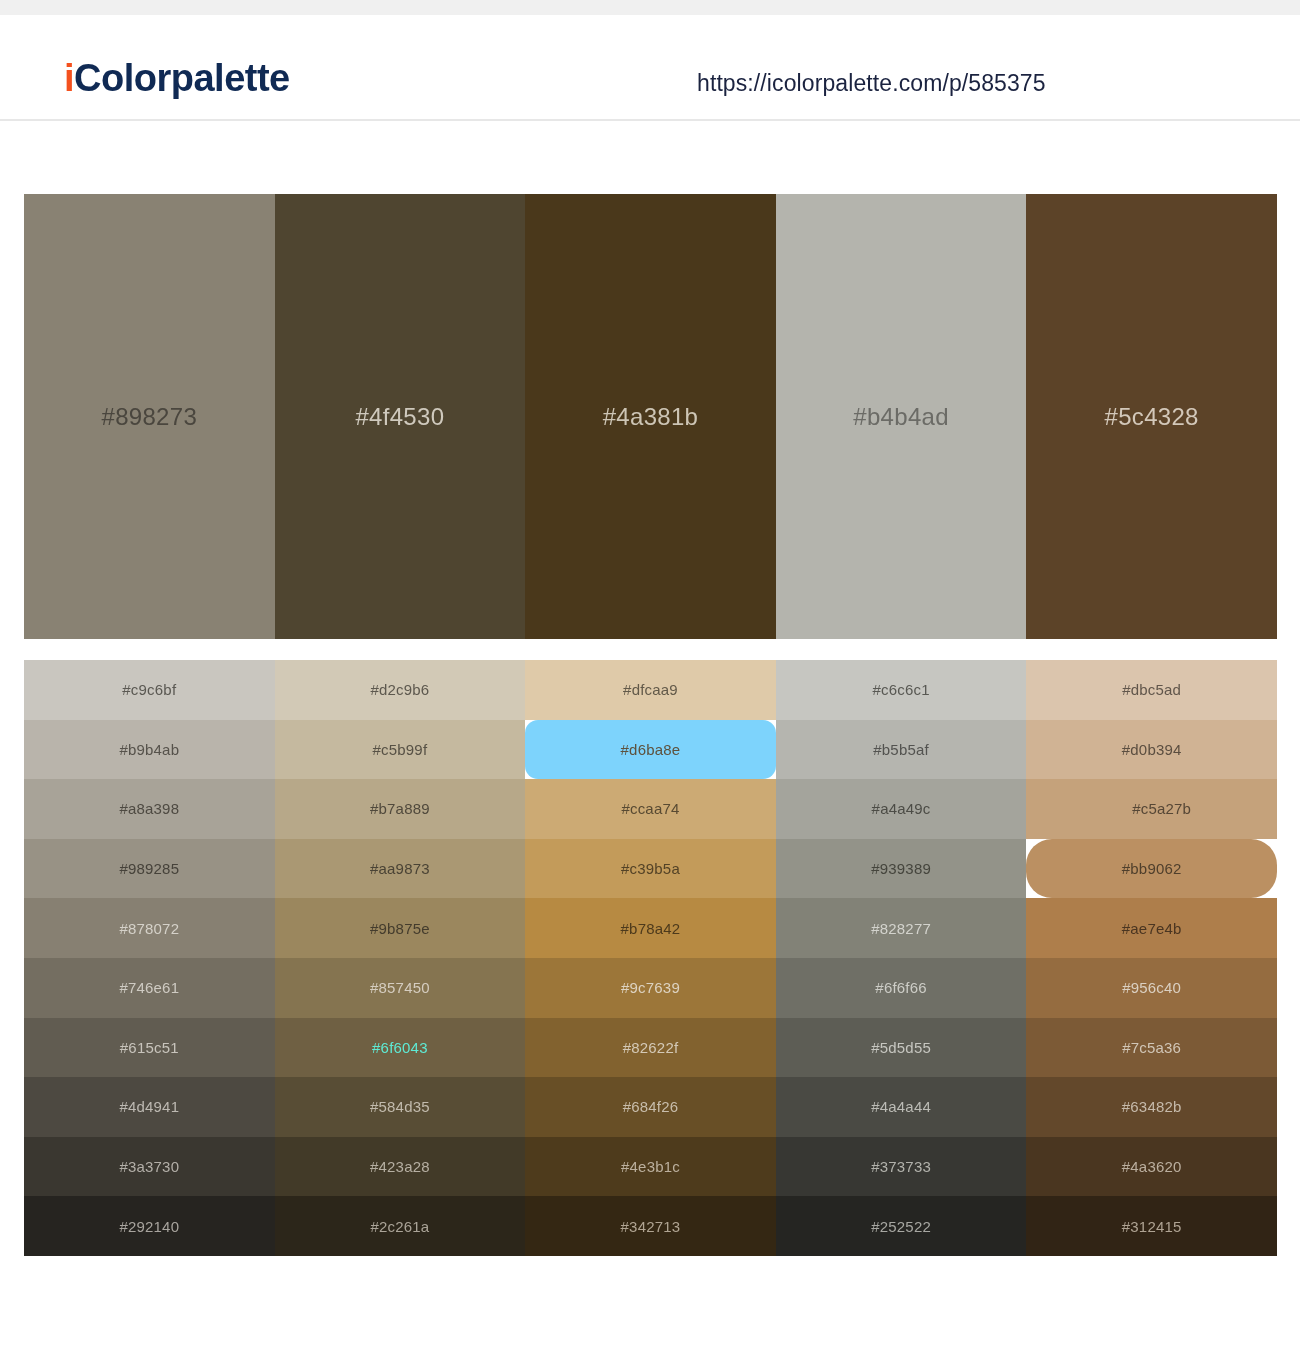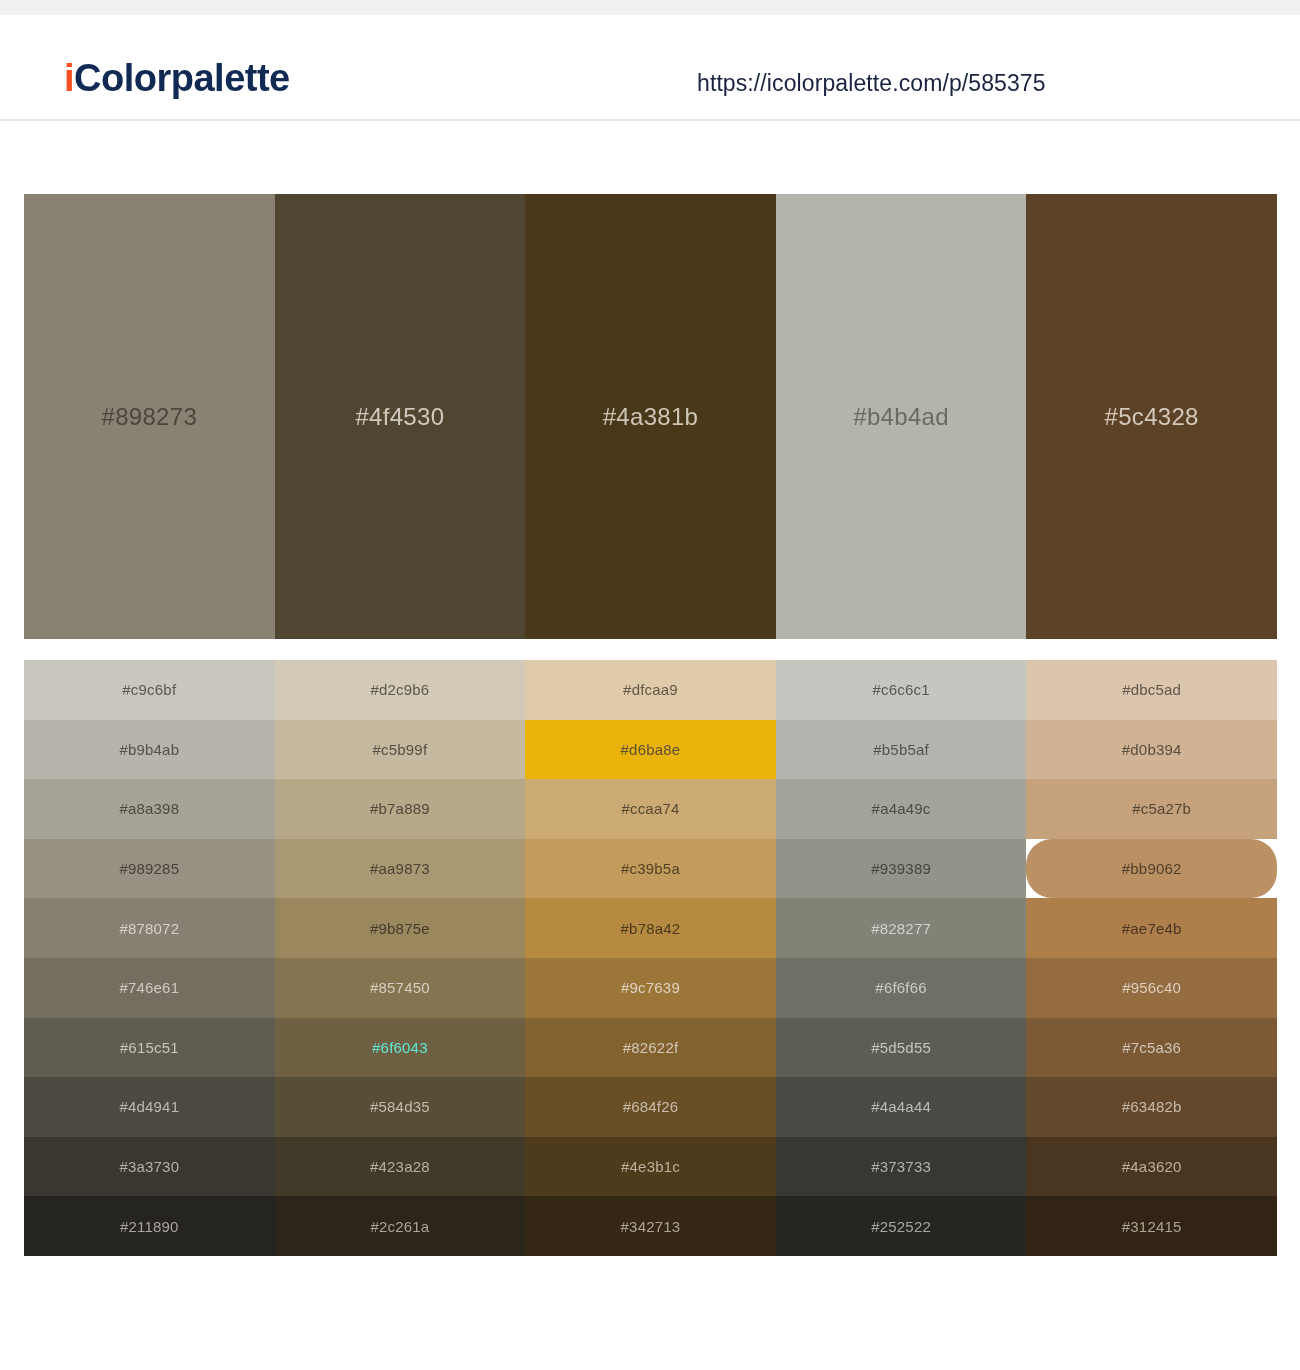--- a/index.html
+++ b/index.html
@@ -135,37 +135,37 @@
       <div class="shade-col">
         <div class="shade-cell" style="background: rgb(201, 198, 191); color: rgb(90, 88, 82);">#c9c6bf</div>
         <div class="shade-cell" style="background: rgb(185, 180, 171); color: rgb(86, 82, 75);">#b9b4ab</div>
         <div class="shade-cell" style="background: rgb(168, 163, 152); color: rgb(78, 74, 66);">#a8a398</div>
         <div class="shade-cell" style="background: rgb(152, 146, 133); color: rgb(70, 66, 58);">#989285</div>
         <div class="shade-cell" style="background: rgb(135, 128, 114); color: rgb(213, 209, 201);">#878072</div>
         <div class="shade-cell" style="background: rgb(116, 110, 97); color: rgb(207, 203, 195);">#746e61</div>
         <div class="shade-cell" style="background: rgb(97, 92, 81); color: rgb(200, 196, 188);">#615c51</div>
         <div class="shade-cell" style="background: rgb(77, 73, 65); color: rgb(189, 185, 178);">#4d4941</div>
         <div class="shade-cell" style="background: rgb(58, 55, 48); color: rgb(179, 175, 168);">#3a3730</div>
-        <div class="shade-cell" style="background: rgb(38, 36, 32); color: rgb(168, 164, 158);">#211890</div>
+        <div class="shade-cell" style="background: rgb(38, 36, 32); color: rgb(168, 164, 158);">#292140</div>
       </div>
       <div class="shade-col">
         <div class="shade-cell" style="background: rgb(210, 201, 182); color: rgb(93, 88, 78);">#d2c9b6</div>
         <div class="shade-cell" style="background: rgb(197, 185, 159); color: rgb(87, 81, 69);">#c5b99f</div>
         <div class="shade-cell" style="background: rgb(183, 168, 137); color: rgb(80, 73, 60);">#b7a889</div>
         <div class="shade-cell" style="background: rgb(170, 152, 115); color: rgb(74, 67, 53);">#aa9873</div>
         <div class="shade-cell" style="background: rgb(155, 135, 94); color: rgb(68, 60, 45);">#9b875e</div>
         <div class="shade-cell" style="background: rgb(133, 116, 80); color: rgb(213, 205, 192);">#857450</div>
         <div class="shade-cell" style="background: rgb(111, 96, 67); color: #5eead4;">#6f6043</div>
         <div class="shade-cell" style="background: rgb(88, 77, 53); color: rgb(194, 187, 173);">#584d35</div>
         <div class="shade-cell" style="background: rgb(66, 58, 40); color: rgb(182, 175, 162);">#423a28</div>
         <div class="shade-cell" style="background: rgb(44, 38, 26); color: rgb(171, 164, 152);">#2c261a</div>
       </div>
       <div class="shade-col">
         <div class="shade-cell" style="background: rgb(223, 202, 169); color: rgb(98, 89, 73);">#dfcaa9</div>
-        <div class="shade-cell" style="background: #eab308; color: rgb(93, 81, 61);">#d6ba8e</div>
+        <div class="shade-cell" style="background: #7dd3fc; color: rgb(93, 81, 61); border-radius: 13px;">#d6ba8e</div>
         <div class="shade-cell" style="background: rgb(204, 170, 116); color: rgb(88, 74, 50);">#ccaa74</div>
         <div class="shade-cell" style="background: rgb(195, 155, 90); color: rgb(83, 66, 38);">#c39b5a</div>
         <div class="shade-cell" style="background: rgb(183, 138, 66); color: rgb(77, 58, 28);">#b78a42</div>
         <div class="shade-cell" style="background: rgb(156, 118, 57); color: rgb(221, 211, 194);">#9c7639</div>
         <div class="shade-cell" style="background: rgb(130, 98, 47); color: rgb(212, 201, 183);">#82622f</div>
         <div class="shade-cell" style="background: rgb(104, 79, 38); color: rgb(200, 189, 171);">#684f26</div>
         <div class="shade-cell" style="background: rgb(78, 59, 28); color: rgb(188, 176, 158);">#4e3b1c</div>
         <div class="shade-cell" style="background: rgb(52, 39, 19); color: rgb(176, 164, 146);">#342713</div>
       </div>
       <div class="shade-col">

